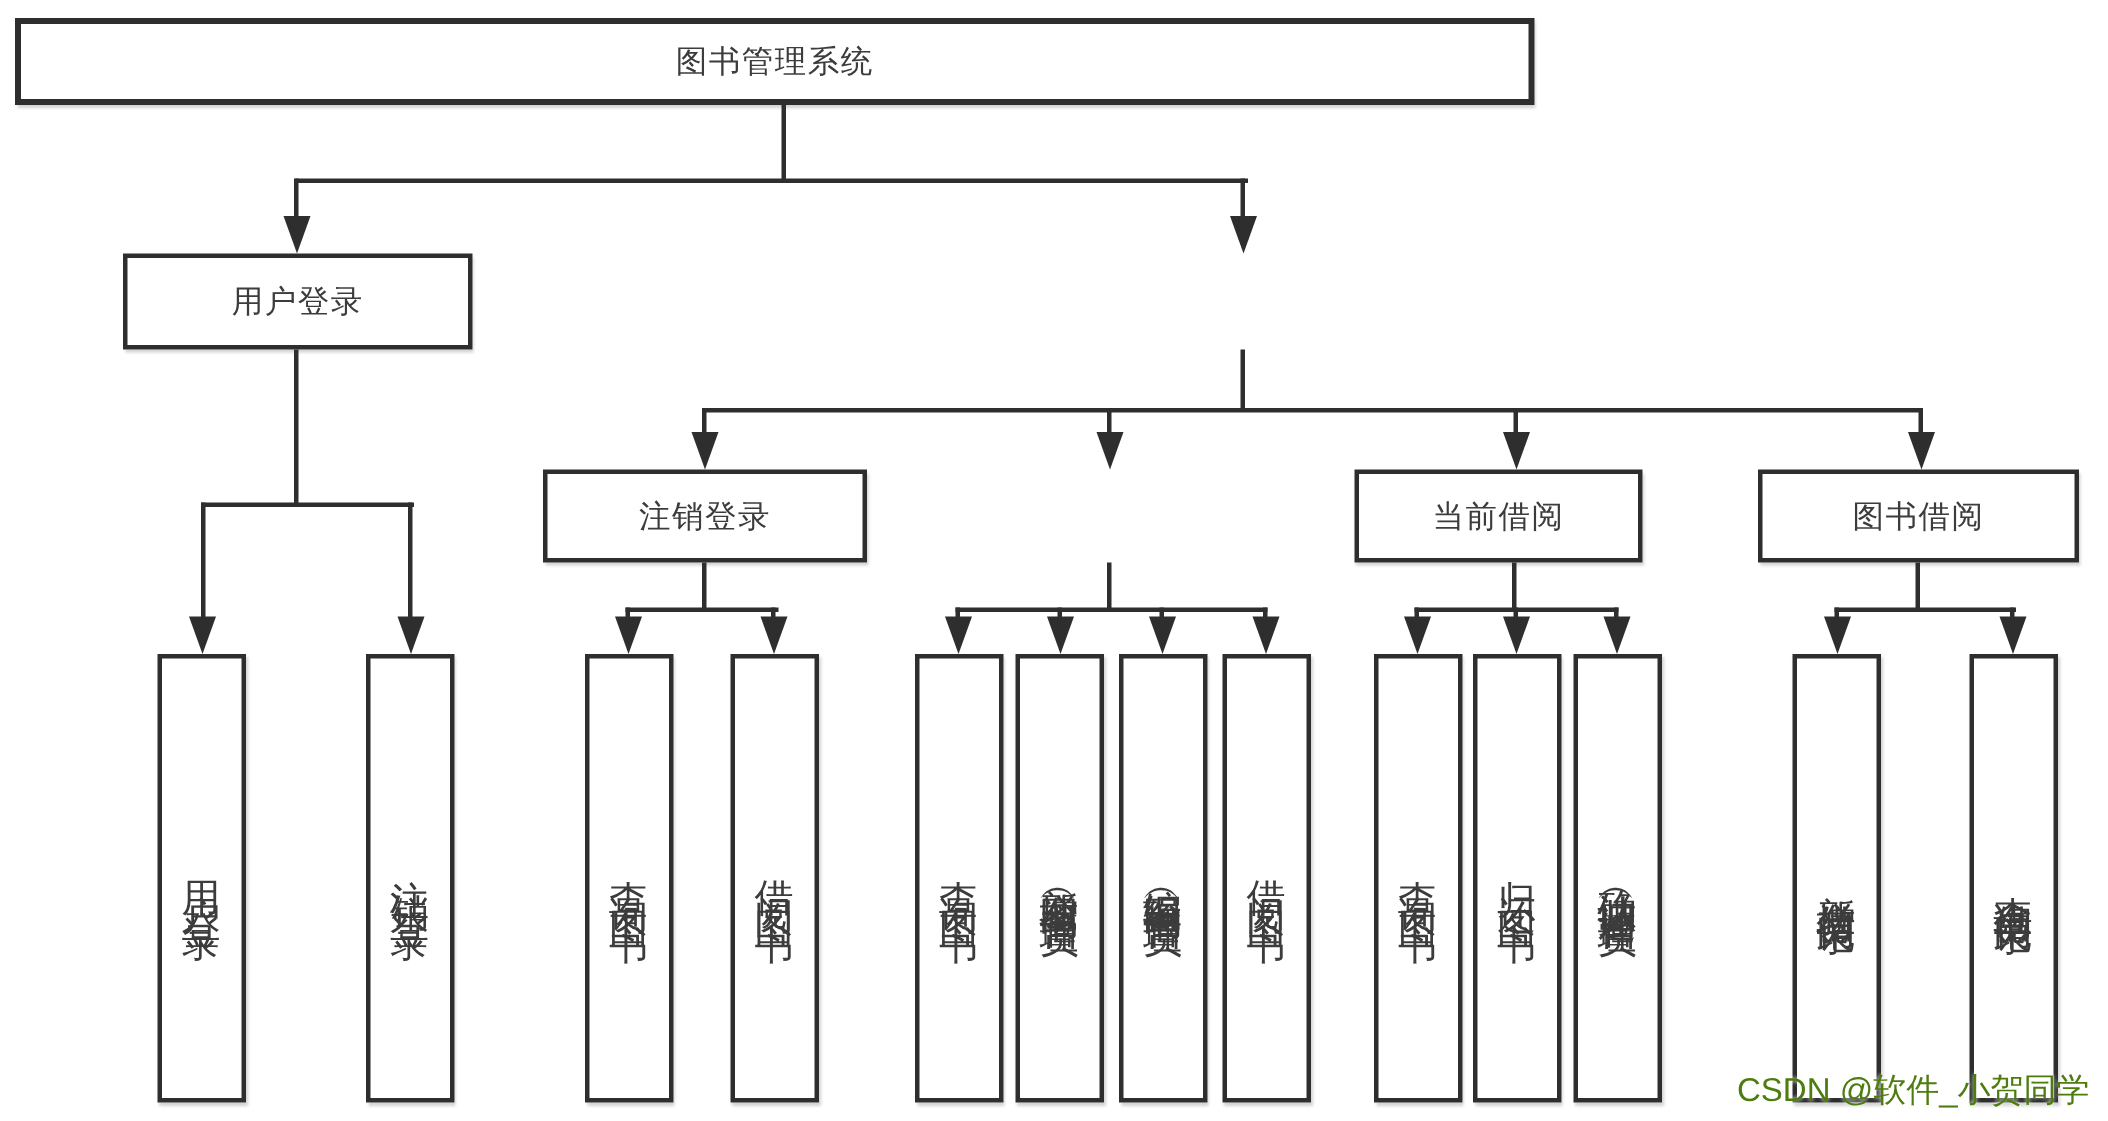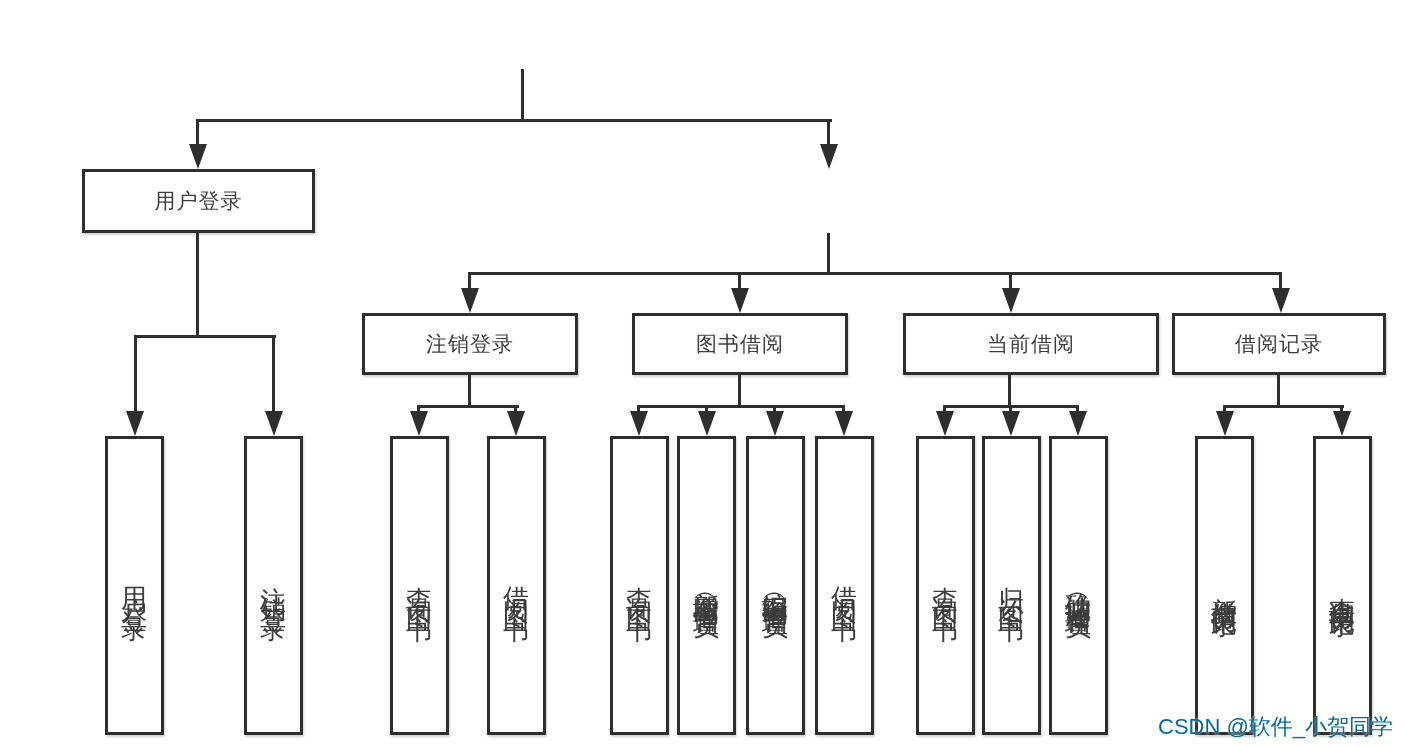--- a/index.html
+++ b/index.html
@@ -44,31 +44,34 @@
   .ahead{
     position:absolute;width:0;height:0;
     border-left:9px solid transparent;
     border-right:9px solid transparent;
     border-top:25px solid #2e2e2e;
   }
   .watermark{
     position:absolute;
     left:1158px;top:712px;
     font-size:22px;
-    color:#0369a1;
+    color:#4d7c0f;
     text-shadow:0 0 3px #ffffff;
     z-index:10;
     white-space:nowrap;
   }
 </style>
 </head>
 <body>
 
 <div id="canvas">
 
+  <div class="hbox root-box" style="left:10px;top:12px;width:1013px;height:58px;">
+    <span>图书管理系统</span>
+  </div>
 
   <div class="vline" style="left:521px;top:69px;height:51px;"></div>
   <div class="hline" style="left:197px;top:119px;width:635px;"></div>
   <div class="stem" style="left:196px;top:119px;height:30px;"></div>
   <div class="ahead" style="left:189px;top:144px;"></div>
   <div class="stem" style="left:827px;top:119px;height:30px;"></div>
   <div class="ahead" style="left:820px;top:144px;"></div>
 
   <div class="hbox" style="left:82px;top:169px;width:233px;height:64px;">
     <span>用户登录</span>
@@ -88,28 +91,25 @@
   <div class="stem" style="left:738px;top:272px;height:21px;"></div>
   <div class="ahead" style="left:731px;top:288px;"></div>
   <div class="stem" style="left:1009px;top:272px;height:21px;"></div>
   <div class="ahead" style="left:1002px;top:288px;"></div>
   <div class="stem" style="left:1279px;top:272px;height:21px;"></div>
   <div class="ahead" style="left:1272px;top:288px;"></div>
 
   <div class="hbox" style="left:362px;top:313px;width:216px;height:62px;">
     <span>注销登录</span>
   </div>
-  <div class="hbox" style="left:632px;top:313px;width:216px;height:62px;">
-    <span>图书借阅</span>
-  </div>
-  <div class="hbox" style="left:903px;top:313px;width:256px;height:62px;">
+  <div class="hbox" style="left:903px;top:313px;width:192px;height:62px;">
     <span>当前借阅</span>
   </div>
   <div class="hbox" style="left:1172px;top:313px;width:214px;height:62px;">
-    <span>借阅记录</span>
+    <span>图书借阅</span>
   </div>
 
   <div class="vline" style="left:468px;top:375px;height:32px;"></div>
   <div class="hline" style="left:417px;top:405px;width:102px;"></div>
   <div class="stem" style="left:417px;top:405px;height:11px;"></div>
   <div class="ahead" style="left:410px;top:411px;"></div>
   <div class="stem" style="left:514px;top:405px;height:11px;"></div>
   <div class="ahead" style="left:507px;top:411px;"></div>
 
   <div class="vline" style="left:738px;top:375px;height:32px;"></div>

